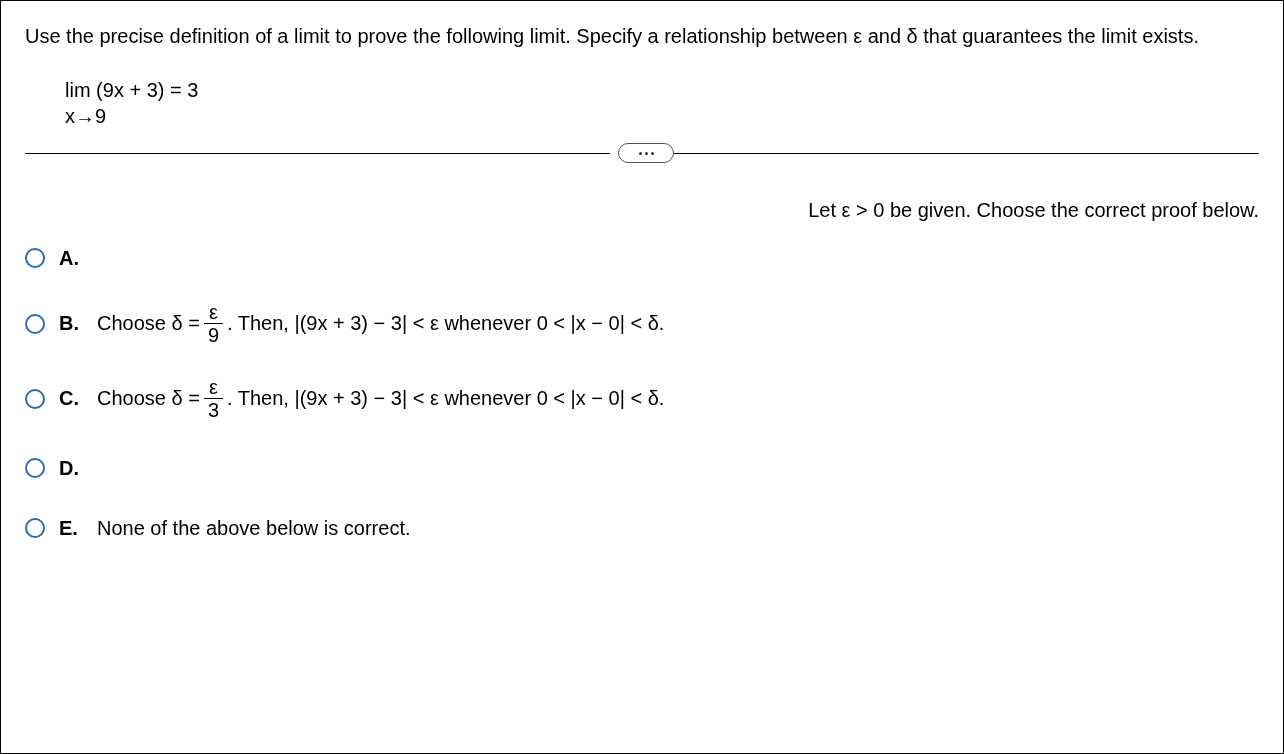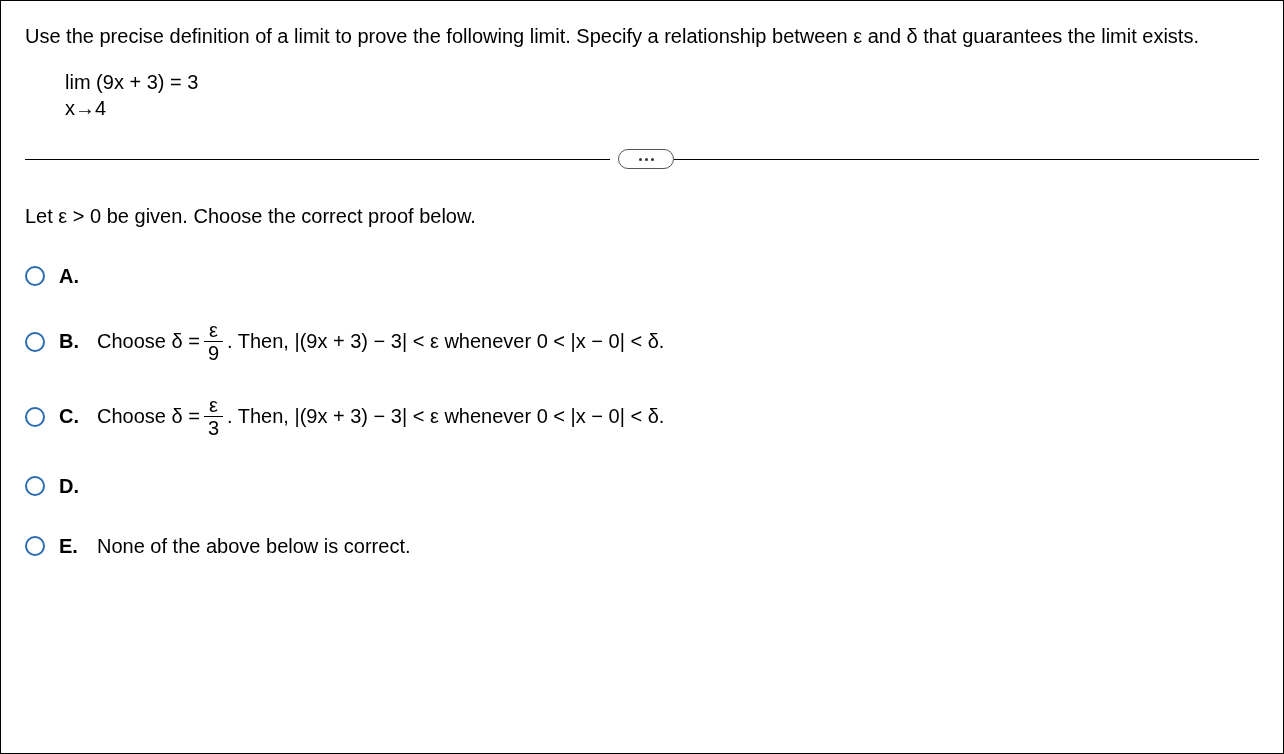--- a/index.html
+++ b/index.html
@@ -7,26 +7,26 @@
       font-family: Arial, Helvetica, sans-serif;
       font-size: 20px;
       color: #000;
       background: #fff;
       width: 1284px;
       height: 754px;
       border: 1px solid #000;
       padding: 20px 24px;
       position: relative;
     }
-    .question-text { line-height: 1.5; margin-bottom: 18px; }
+    .question-text { line-height: 1.5; margin-bottom: 26px; }
     .limit-container {
       padding-left: 40px;
       font-size: 20px;
       line-height: 1.3;
-      margin-bottom: 28px;
+      margin-bottom: 14px;
     }
     .limit-top { display: block; }
     .limit-bottom { display: block; }
     .divider-row {
       position: relative;
       height: 20px;
       margin-bottom: 36px;
       display: flex;
       align-items: center;
     }
@@ -41,21 +41,21 @@
       justify-content: center;
       gap: 3px;
       background: #fff;
       letter-spacing: 2px;
       font-size: 14px;
       color: #333;
       margin-left: 8px;
       cursor: pointer;
     }
     .dot { width: 3px; height: 3px; background: #333; border-radius: 50%; }
-    .instruction { margin-bottom: 32px; }
+    .instruction { margin-bottom: 20px; text-align: right; }
     .choices { padding-left: 0; }
     .choice {
       display: flex;
       align-items: center;
       margin-bottom: 28px;
       min-height: 32px;
     }
     .choice.with-fraction { margin-bottom: 32px; }
     .radio {
       width: 20px;
@@ -90,21 +90,21 @@
     .frac-den { border-top: 1.5px solid #000; padding: 1px 4px 0 4px; }
     .nowrap { white-space: nowrap; }
   </style>
 </head>
 <body>
 
 <div class="question-text">Use the precise definition of a limit to prove the following limit. Specify a relationship between ε and δ that guarantees the limit exists.</div>
 
 <div class="limit-container">
   <span class="limit-top">lim  (9x + 3) = 3</span>
-  <span class="limit-bottom">x→4</span>
+  <span class="limit-bottom">x→9</span>
 </div>
 
 <div class="divider-row">
   <hr class="hr-line">
   <div class="ellipsis-pill">
     <span class="dot"></span>
     <span class="dot"></span>
     <span class="dot"></span>
   </div>
   <hr class="hr-line">

